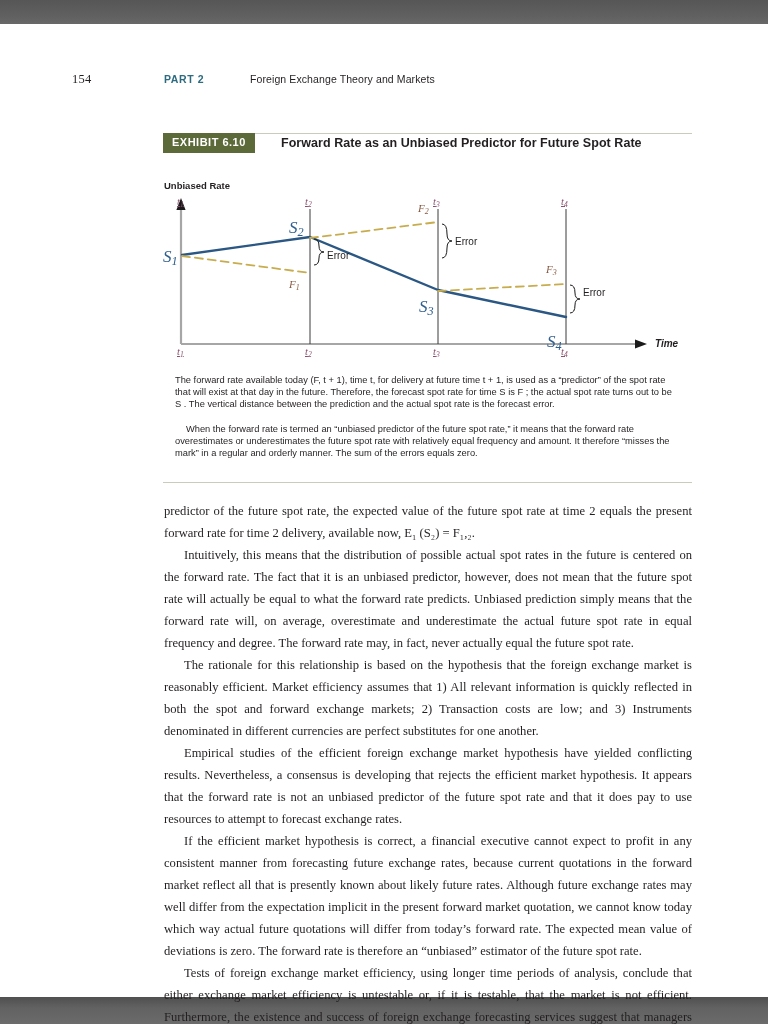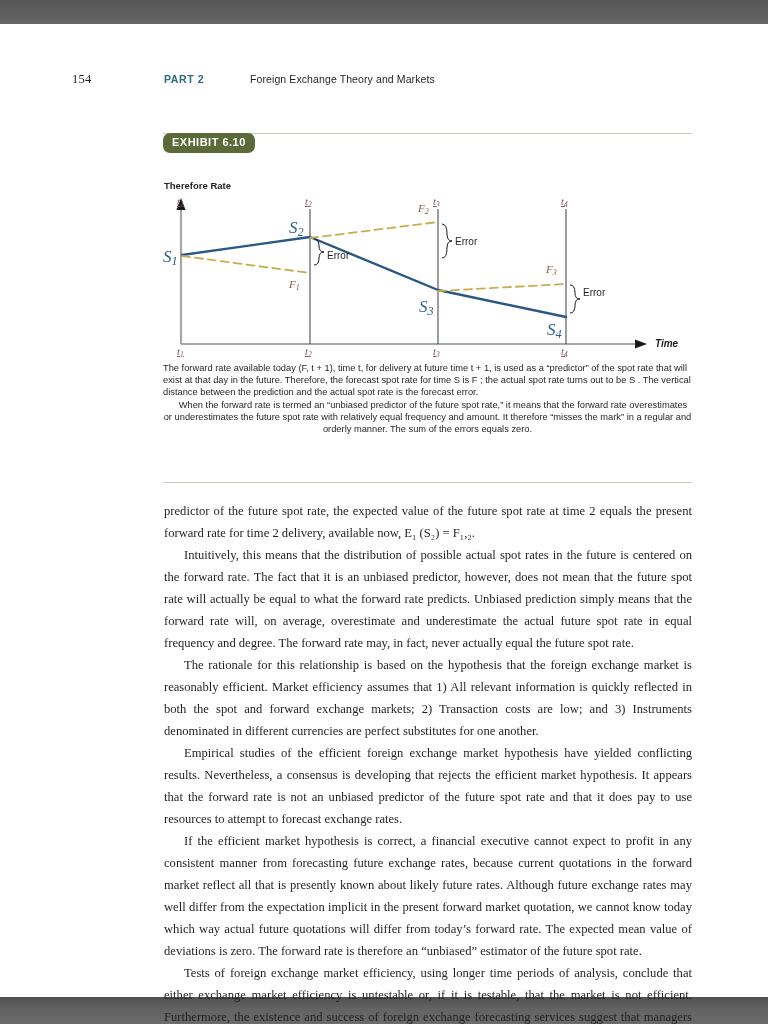--- a/index.html
+++ b/index.html
@@ -45,21 +45,20 @@
   .exhibit { position: absolute; left: 163px; top: 109px; width: 529px; }
 
   .exhibit-head { position: relative; height: 26px; }
   .exh-badge {
     position: absolute; left: 0; top: 0;
     background: #5b6a38; color: #ffffff;
     font-family: "Liberation Sans", sans-serif;
     font-size: 11px; font-weight: bold; letter-spacing: .5px;
     padding: 4px 9px 5px 9px;
     line-height: 1;
-    border-radius: 7px;
   }
   .exh-title {
     position: absolute; left: 118px; top: 3px;
     font-family: "Liberation Sans", sans-serif;
     font-size: 12.5px; font-weight: bold; color: #231f20;
     letter-spacing: .05px;
   }
   .exh-rule-top {
     position: absolute; left: 0; top: 0; width: 529px; height: 1px;
     background: #c9ccbb;
@@ -91,22 +90,22 @@
   }
   .sub { font-size: 0.72em; vertical-align: -0.25em; }
 
   
   .exh-caption {
     position: absolute; left: 0; top: 229px; width: 529px;
     font-family: "Liberation Sans", sans-serif;
     font-size: 9.3px; line-height: 12.2px; color: #231f20;
     text-align: left;
   }
-  .exh-caption p { margin: 0; }
-  .exh-caption p.indent { text-indent: 11px; text-align: center; }
+  .exh-caption p { margin: 12px; }
+  .exh-caption p.indent { text-indent: 11px; }
   .exh-rule-bot {
     position: absolute; left: 0; top: 349px; width: 529px; height: 1px;
     background: #c9ccbb;
   }
 
   
   .body-col {
     position: absolute; left: 164px; top: 476px; width: 528px;
     font-family: "Liberation Serif", serif;
     font-size: 12.6px; line-height: 22px;
@@ -128,25 +127,26 @@
     <span class="folio">154</span>
     <span class="part-label">PART 2</span>
     <span class="part-title">Foreign Exchange Theory and Markets</span>
   </div>
 
   <div class="exhibit">
 
     <div class="exhibit-head">
       <div class="exh-rule-top"></div>
       <span class="exh-badge">EXHIBIT 6.10</span>
+      <span class="exh-title">Forward Rate as an Unbiased Predictor for Future Spot Rate</span>
     </div>
 
     <div class="chart-wrap">
 
-      <span class="axis-title">Therefore Rate</span>
+      <span class="axis-title">Unbiased Rate</span>
 
       <svg class="chart-svg" width="529" height="175" viewBox="0 0 529 175">
 
         <line x1="18" y1="27" x2="18" y2="164" stroke="#a6a6a6" stroke-width="2.2"></line>
         <polygon points="18,18 13.4,30 22.6,30" fill="#1a1a1a"></polygon>
 
         <line x1="18" y1="164" x2="474" y2="164" stroke="#a6a6a6" stroke-width="2.2"></line>
         <polygon points="484,164 472,159.4 472,168.6" fill="#1a1a1a"></polygon>
 
         <line x1="147" y1="29" x2="147" y2="164" stroke="#3a3a3a" stroke-width="1"></line>
@@ -170,21 +170,21 @@
       <span class="lbl lbl-t" style="left:398px; top:16px;"><span>t</span><span class="sub">4</span></span>
 
       <span class="lbl lbl-t" style="left:14px; top:166px;"><span>t</span><span class="sub">1</span></span>
       <span class="lbl lbl-t" style="left:142px; top:166px;"><span>t</span><span class="sub">2</span></span>
       <span class="lbl lbl-t" style="left:270px; top:166px;"><span>t</span><span class="sub">3</span></span>
       <span class="lbl lbl-t" style="left:398px; top:166px;"><span>t</span><span class="sub">4</span></span>
 
       <span class="lbl lbl-s" style="left:0px; top:67px;"><span>S</span><span class="sub">1</span></span>
       <span class="lbl lbl-s" style="left:126px; top:38px;"><span>S</span><span class="sub">2</span></span>
       <span class="lbl lbl-s" style="left:256px; top:117px;"><span>S</span><span class="sub">3</span></span>
-      <span class="lbl lbl-s" style="left:384px; top:140px;text-align:right;"><span>S</span><span class="sub">4</span></span>
+      <span class="lbl lbl-s" style="left:384px; top:152px;text-align:right;"><span>S</span><span class="sub">4</span></span>
 
       <span class="lbl lbl-f" style="left:126px; top:98px;"><span>F</span><span class="sub">1</span></span>
       <span class="lbl lbl-f" style="left:255px; top:22px;"><span>F</span><span class="sub">2</span></span>
       <span class="lbl lbl-f" style="left:383px; top:83px;"><span>F</span><span class="sub">3</span></span>
 
       <span class="lbl lbl-err" style="left:164px; top:70px;">Error</span>
       <span class="lbl lbl-err" style="left:292px; top:56px;">Error</span>
       <span class="lbl lbl-err" style="left:420px; top:107px;">Error</span>
 
       <span class="lbl lbl-time" style="left:492px; top:158px;">Time</span>

